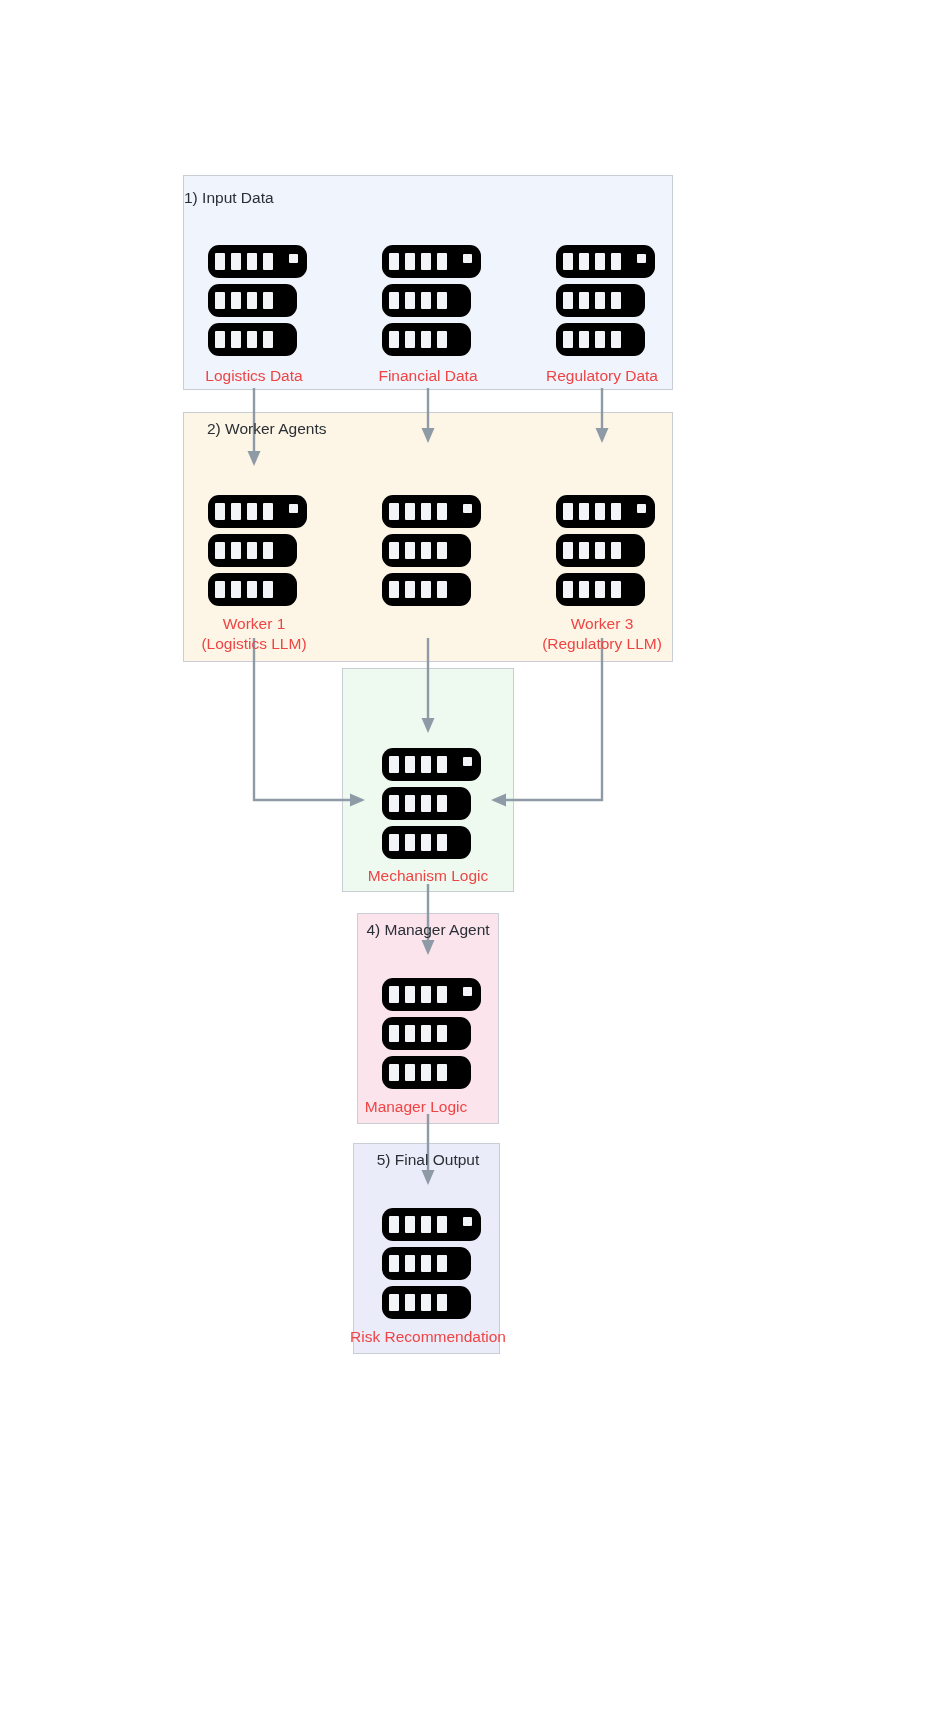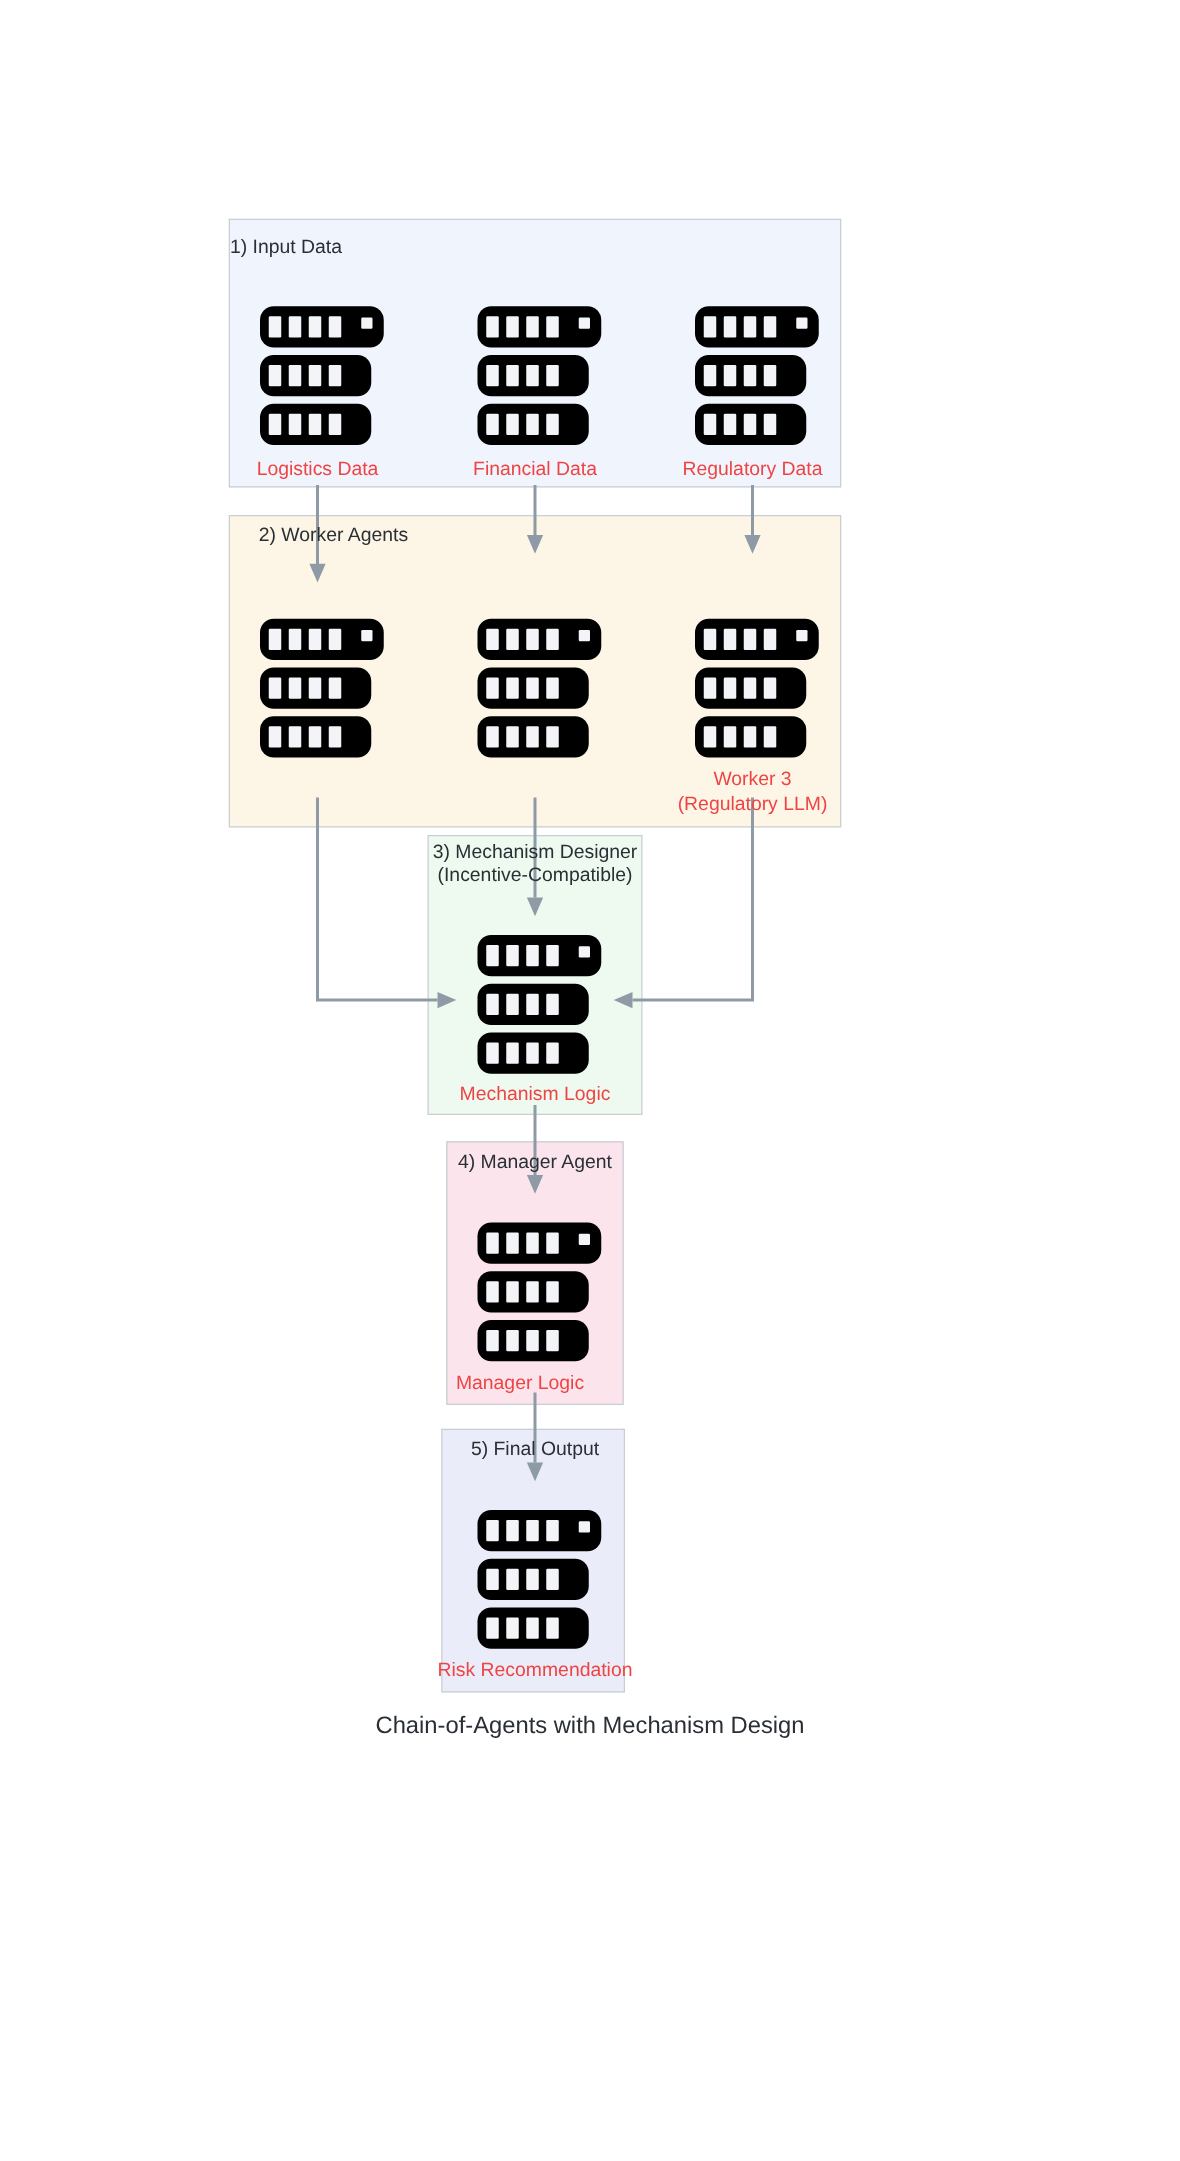--- a/index.html
+++ b/index.html
@@ -211,20 +211,22 @@
         <span class="slot"></span>
         <span class="slot"></span>
     </div>
     <div class="bar b3">
       <span class="slot"></span>
         <span class="slot"></span>
         <span class="slot"></span>
         <span class="slot"></span>
     </div>
   </div>
+  <div class="node-label" style="left:154px;top:614px;width:200px;">Worker 1
+(Logistics LLM)</div>
 
   <div class="rack" style="left:382px;top:495px;">
     <div class="bar b1">
       <span class="slot"></span>
         <span class="slot"></span>
         <span class="slot"></span>
         <span class="slot"></span>
       <span class="led"></span>
     </div>
     <div class="bar b2">
@@ -260,22 +262,20 @@
         <span class="slot"></span>
         <span class="slot"></span>
         <span class="slot"></span>
     </div>
   </div>
   <div class="node-label" style="left:502px;top:614px;width:200px;">Worker 3
 (Regulatory LLM)</div>
 
   <div class="phase" style="left:342px;top:668px;width:172px;height:224px;background:#eefaef;">
   </div>
-  <div class="phase-title" style="left:330px;top:672px;width:196px;text-align:center;">3) Mechanism Designer
-(Incentive-Compatible)</div>
 
   <div class="rack" style="left:382px;top:748px;">
     <div class="bar b1">
       <span class="slot"></span>
         <span class="slot"></span>
         <span class="slot"></span>
         <span class="slot"></span>
       <span class="led"></span>
     </div>
     <div class="bar b2">
@@ -340,15 +340,14 @@
     </div>
     <div class="bar b3">
       <span class="slot"></span>
         <span class="slot"></span>
         <span class="slot"></span>
         <span class="slot"></span>
     </div>
   </div>
   <div class="node-label" style="left:328px;top:1327px;width:200px;">Risk Recommendation</div>
 
-  <div class="caption" style="left:0;top:1370px;">Chain-of-Agents with Mechanism Design</div>
 
 </div>
 
 </body></html>

